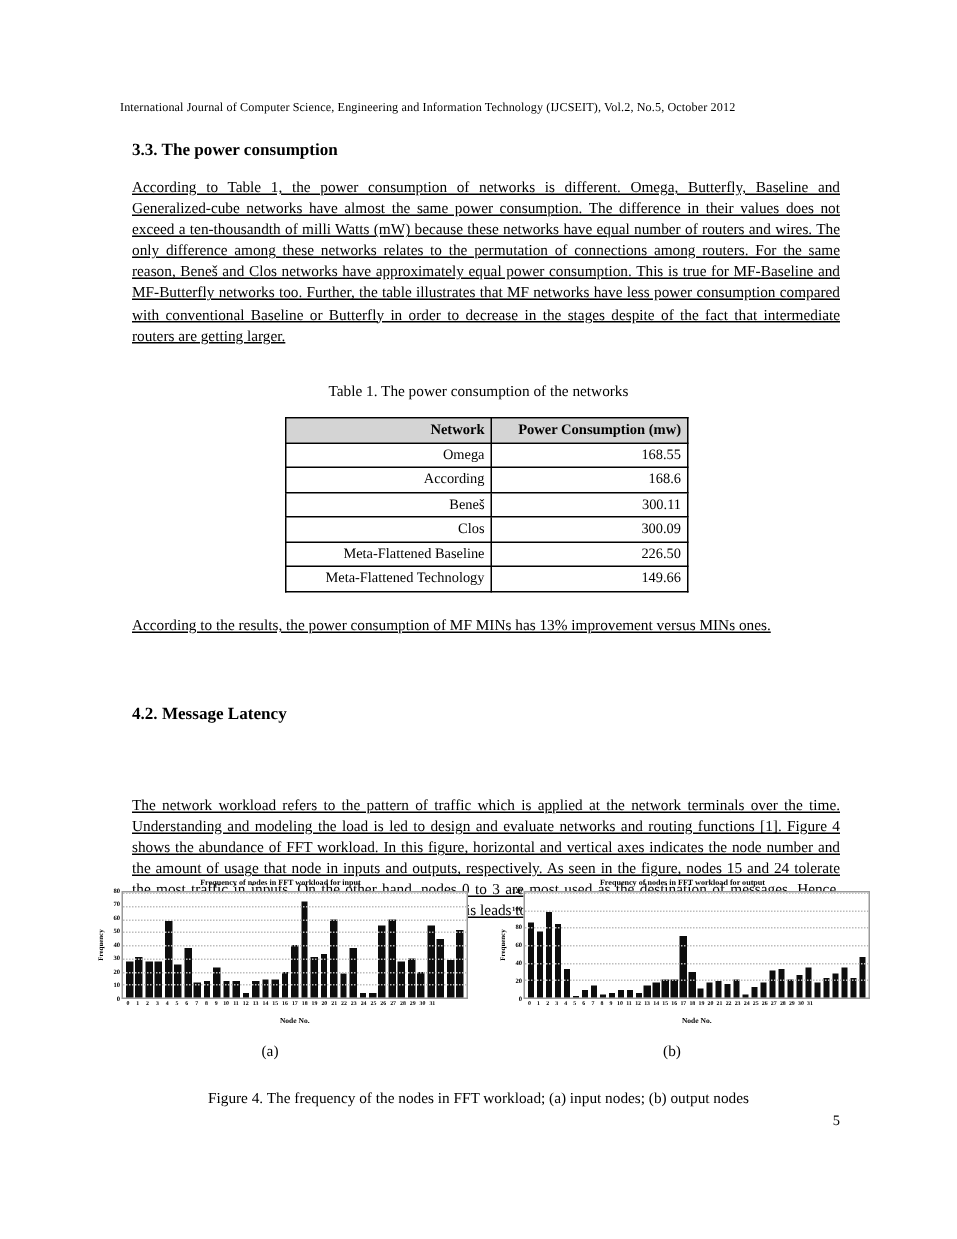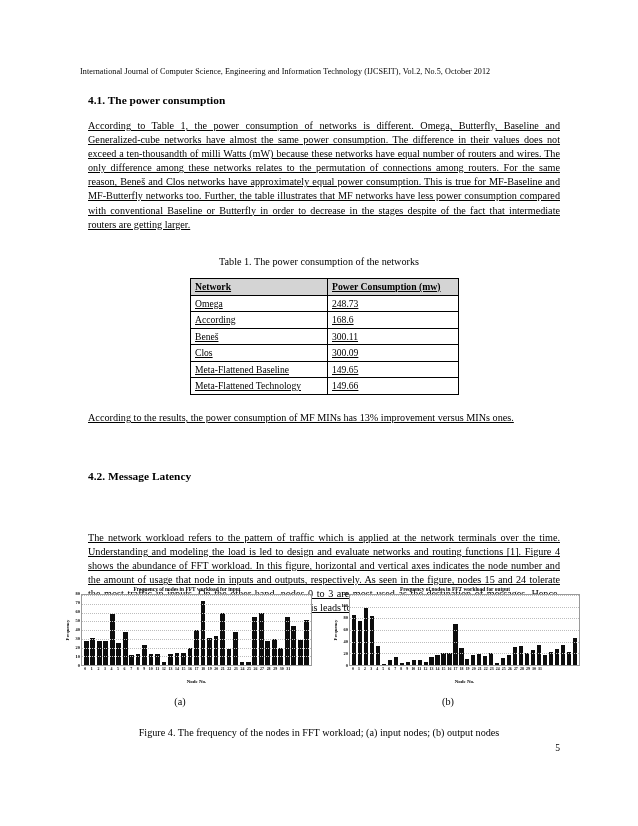--- a/index.html
+++ b/index.html
@@ -40,25 +40,24 @@
     position:absolute;left:0;top:256px;width:638px;
     text-align:center;font-size:10.2px;
   }
   table.ptable{
     position:absolute;left:190px;top:278px;
     border-collapse:collapse;
     font-size:9.6px;
   }
   table.ptable td,table.ptable th{
     border:1px solid #000;
-    text-align:left;
+    text-align:right;
     padding:1px 4px;
     line-height:13.5px;
     font-weight:normal;
-    text-decoration:underline;
   }
   table.ptable thead th{
     background:#d4d4d4;
     font-weight:bold;
     font-size:9.7px;
   }
   table.ptable td.c0{width:128px;}
   table.ptable td.c1{width:122px;}
   table.ptable th.h0{width:128px;}
   table.ptable th.h1{width:122px;}
@@ -133,53 +132,53 @@
     position:absolute;right:78px;top:742px;font-size:9.6px;
   }
 </style>
 </head>
 <body>
 
 <div class="page">
 
   <div class="running-head">International Journal of Computer Science, Engineering and Information Technology (IJCSEIT), Vol.2, No.5, October 2012</div>
 
-  <div class="sec-head" id="sec41">4.1. The power consumption</div>
+  <div class="sec-head" id="sec41">3.3. The power consumption</div>
 
   <div class="para" id="p1">According to Table 1, the power consumption of networks is different. Omega, Butterfly, Baseline and Generalized-cube networks have almost the same power consumption. The difference in their values does not exceed a ten-thousandth of milli Watts (mW) because these networks have equal number of routers and wires. The only difference among these networks relates to the permutation of connections among routers. For the same reason, Beneš and Clos networks have approximately equal power consumption. This is true for MF-Baseline and MF-Butterfly networks too. Further, the table illustrates that MF networks have less power consumption compared with conventional Baseline or Butterfly in order to decrease in the stages despite of the fact that intermediate routers are getting larger.</div>
 
   <div class="tbl-cap">Table 1. The power consumption of the networks</div>
 
   <table class="ptable">
     <thead>
       <tr>
         <th class="h0">Network</th>
         <th class="h1">Power Consumption (mw)</th>
       </tr>
     </thead>
     <tbody>
       <tr>
         <td class="c0">Omega</td>
-        <td class="c1">248.73</td>
+        <td class="c1">168.55</td>
       </tr>
       <tr>
         <td class="c0">According</td>
         <td class="c1">168.6</td>
       </tr>
       <tr>
         <td class="c0">Beneš</td>
         <td class="c1">300.11</td>
       </tr>
       <tr>
         <td class="c0">Clos</td>
         <td class="c1">300.09</td>
       </tr>
       <tr>
         <td class="c0">Meta-Flattened Baseline</td>
-        <td class="c1">149.65</td>
+        <td class="c1">226.50</td>
       </tr>
       <tr>
         <td class="c0">Meta-Flattened Technology</td>
         <td class="c1">149.66</td>
       </tr>
     </tbody>
   </table>
 
   <div class="para" id="p2">According to the results, the power consumption of MF MINs has 13% improvement versus MINs ones.</div>
 

